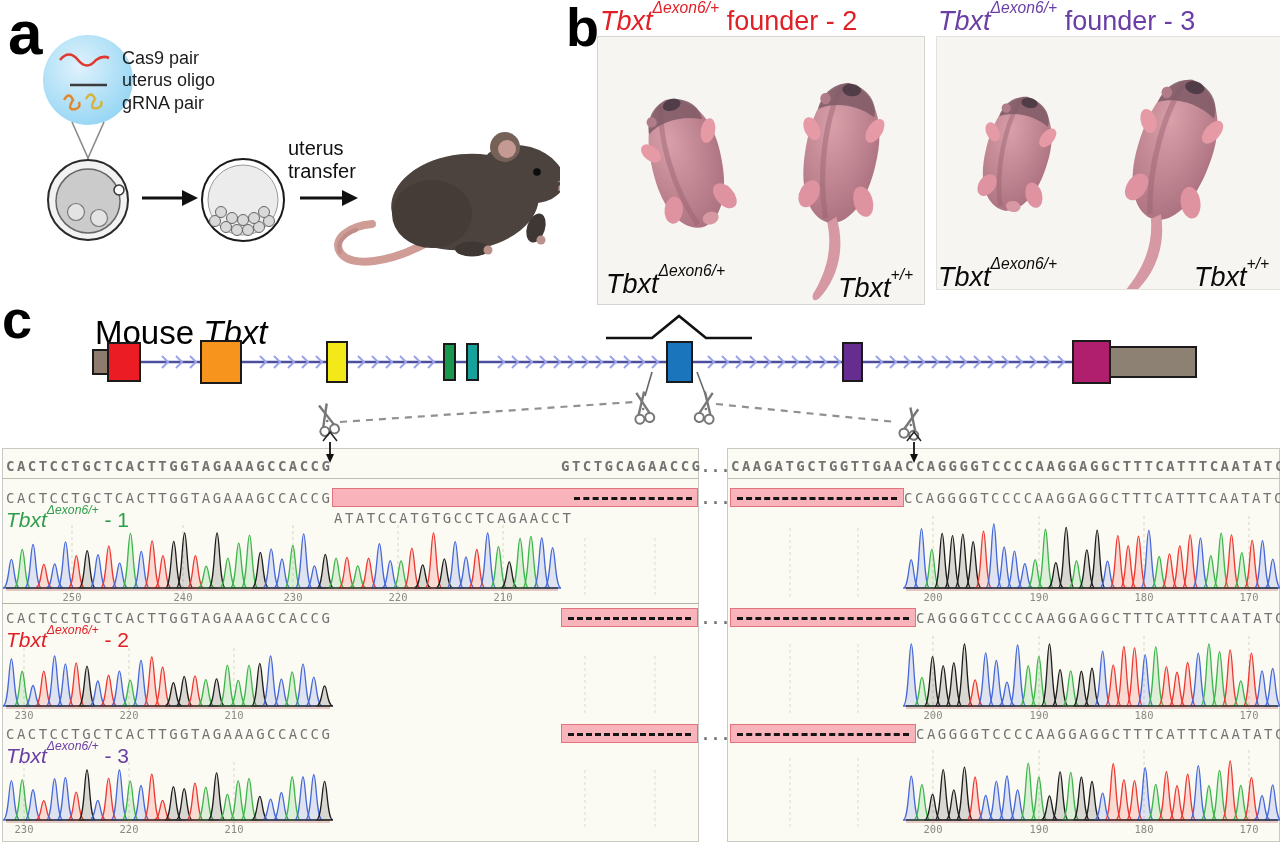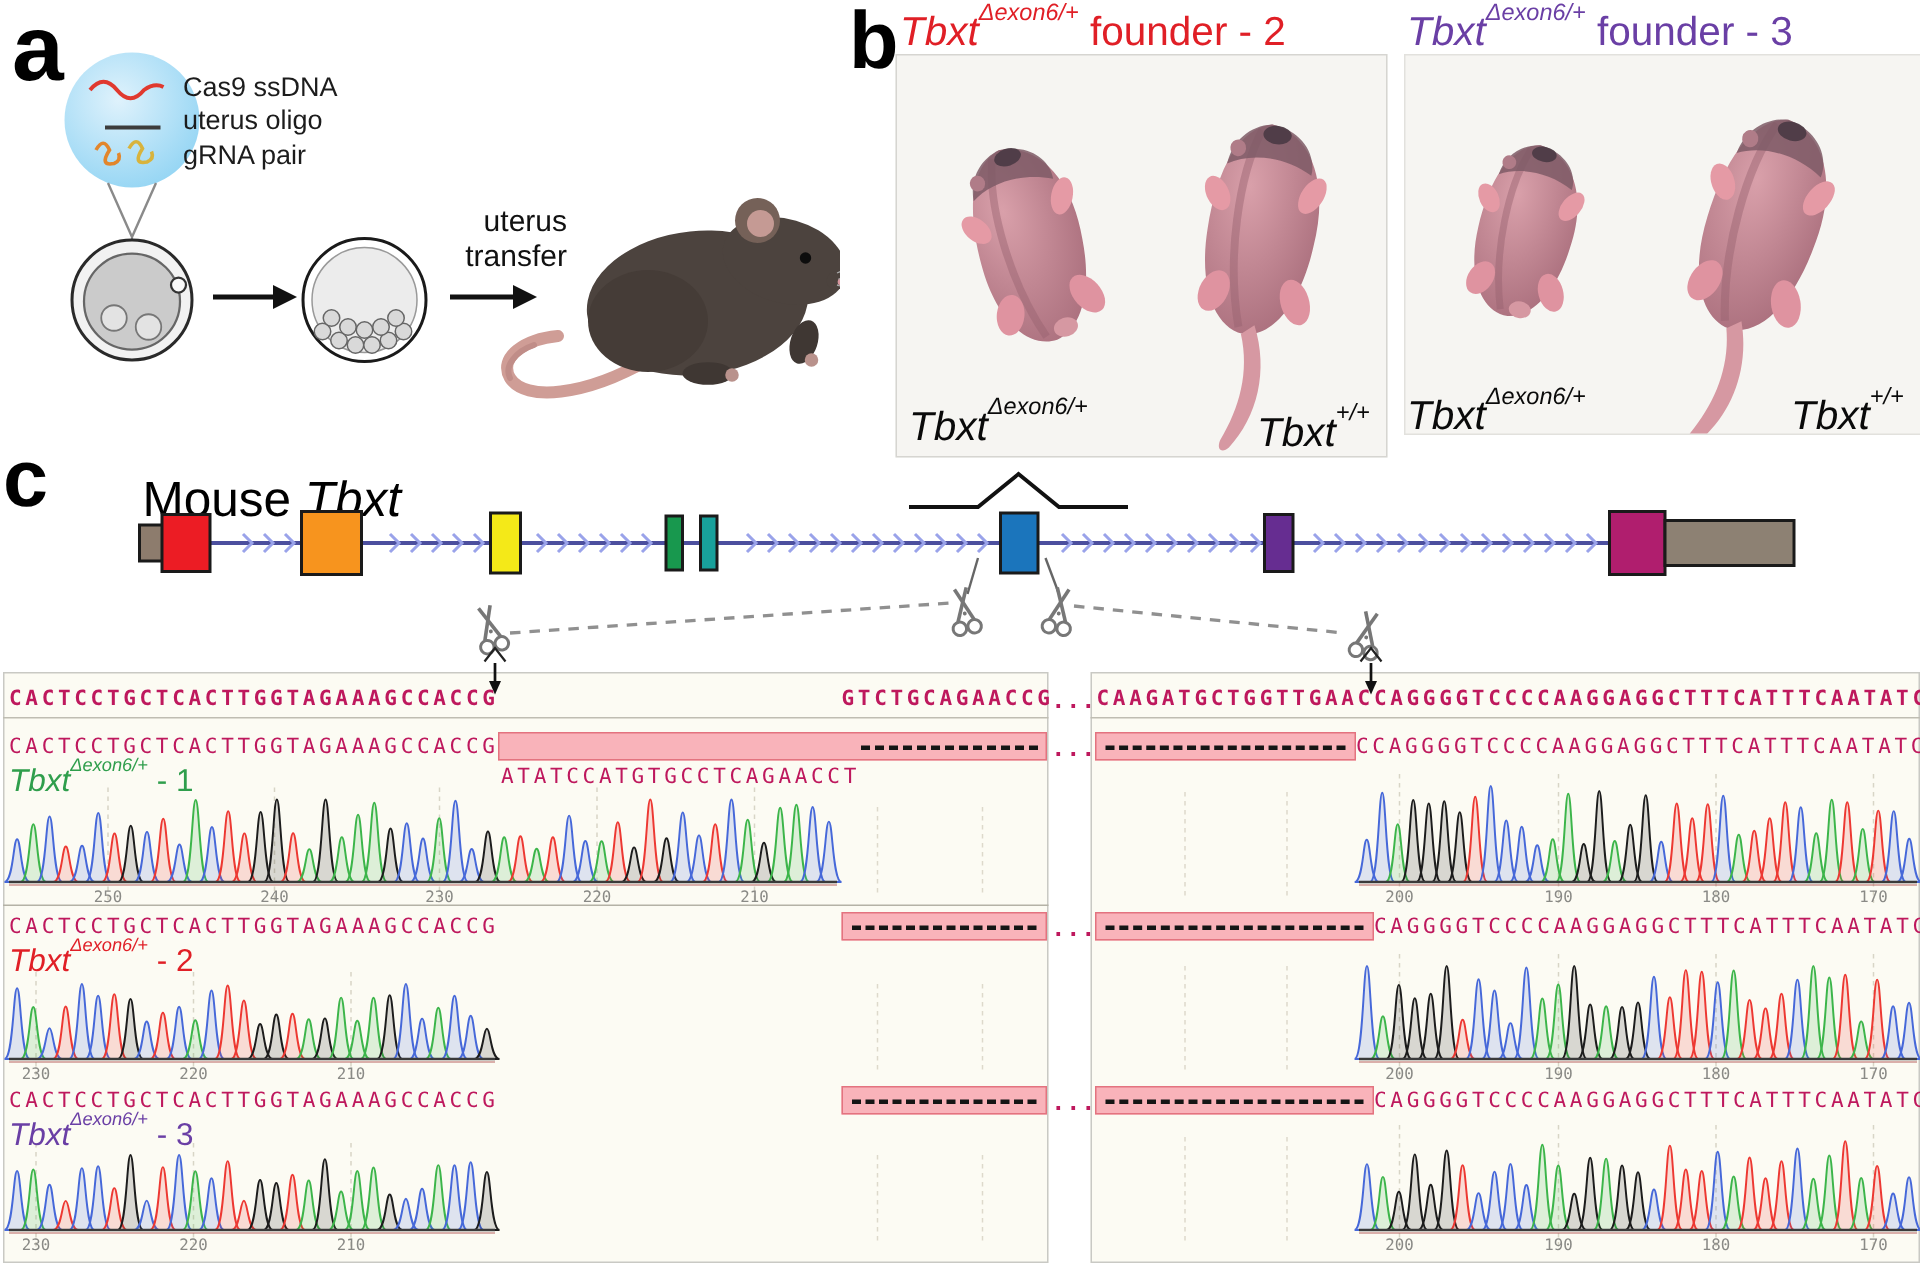--- a/index.html
+++ b/index.html
@@ -1,29 +1,29 @@
 <!DOCTYPE html>
 <html><head>
 <meta charset="utf-8">
 <style>
   html,body{margin:0;padding:0;background:#ffffff;}
   .figure{position:relative;width:1280px;height:844px;background:#fff;overflow:hidden;
           font-family:"Liberation Sans",sans-serif;color:#111;}
   .panel-letter{position:absolute;font-weight:bold;color:#000;line-height:1;}
   .mix-label{position:absolute;font-size:18px;color:#1c1c1c;line-height:1.15;}
-  .transfer-label{position:absolute;font-size:20px;color:#111;text-align:right;line-height:1.15;}
+  .transfer-label{position:absolute;font-size:20px;color:#111;text-align:left;line-height:1.15;}
   .ititle{position:absolute;font-size:27px;font-weight:500;white-space:nowrap;}
   .it{font-style:italic;}
   sup.g{font-size:.58em;font-style:italic;position:relative;top:-.45em;letter-spacing:0;}
   .photo-card{position:absolute;background:#f6f5f2;border:1px solid #d6d5d1;}
   .photolab{position:absolute;font-size:27px;font-style:italic;font-weight:500;color:#0a0a0a;white-space:nowrap;}
   .gene-title{position:absolute;font-size:33px;font-weight:500;color:#000;white-space:nowrap;}
   .panelbox{position:absolute;background:#fcfbf3;border:1px solid #c9c9c4;box-sizing:border-box;}
   .mono{position:absolute;font-family:"DejaVu Sans Mono",monospace;font-size:14px;letter-spacing:2.45px;
-        color:#be185d;white-space:pre;line-height:1.2;}
+        color:#737373;white-space:pre;line-height:1.2;}
   .mono.b{font-weight:bold;}
   .gap{font-family:"DejaVu Sans Mono",monospace;font-size:15px;font-weight:bold;letter-spacing:1px;}
   .hl{position:absolute;height:19px;background:#f9b3ba;border:1.5px solid #e3737f;box-sizing:border-box;}
   .dash{position:absolute;border-top:3px dashed #151515;height:0;}
   .hline{position:absolute;border-top:1px solid #bfbdb2;}
   .allab{position:absolute;font-size:21px;font-weight:500;white-space:nowrap;}
   svg{position:absolute;pointer-events:none;}
 </style>
 </head>
 <body>
@@ -106,21 +106,21 @@
       <circle cx="541" cy="240" r="4.5" fill="#b9928c"></circle>
       <ellipse cx="472" cy="249" rx="17" ry="7.5" fill="#3f3733"></ellipse>
       <circle cx="488" cy="250" r="4.5" fill="#b9928c"></circle>
       <g stroke="#aaa" stroke-width="0.9">
         <line x1="558" y1="182" x2="580" y2="172"></line>
           <line x1="559" y1="186" x2="582" y2="184"></line>
           <line x1="558" y1="190" x2="579" y2="196"></line>
       </g>
     </g>
   </svg>
-  <div class="mix-label" style="left:122px;top:48px;">Cas9 ssDNA</div>
+  <div class="mix-label" style="left:122px;top:48px;">Cas9 pair</div>
   <div class="mix-label" style="left:122px;top:70px;">uterus oligo</div>
   <div class="mix-label" style="left:122px;top:93px;">gRNA pair</div>
   <div class="transfer-label" style="left:288px;top:137px;width:90px;">
     <span>uterus</span><br>
     <span>transfer</span>
   </div>
 
   <div class="ititle" style="left: 600px; top: 6px; color: rgb(224, 31, 38);">
     <span class="it">Tbxt</span><sup class="g">Δexon6/+</sup><span> founder - 2</span>
   </div>

